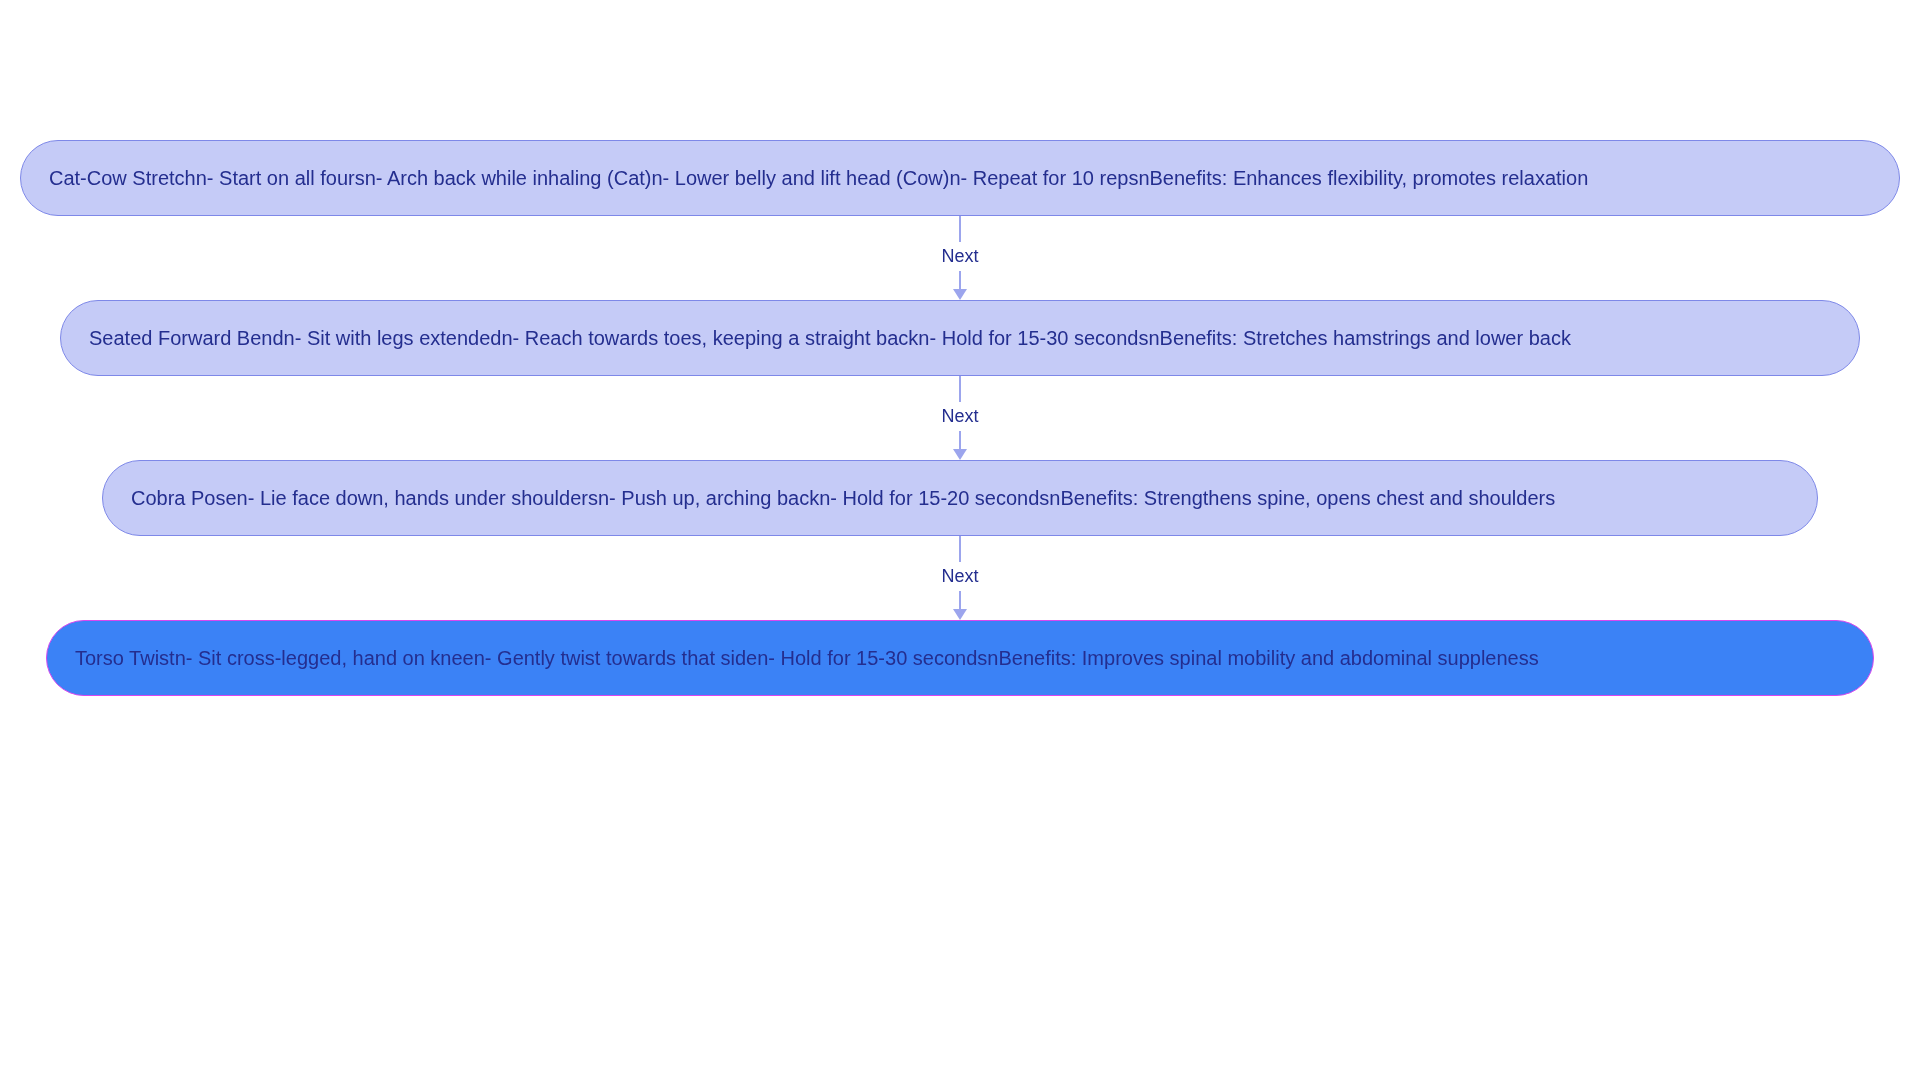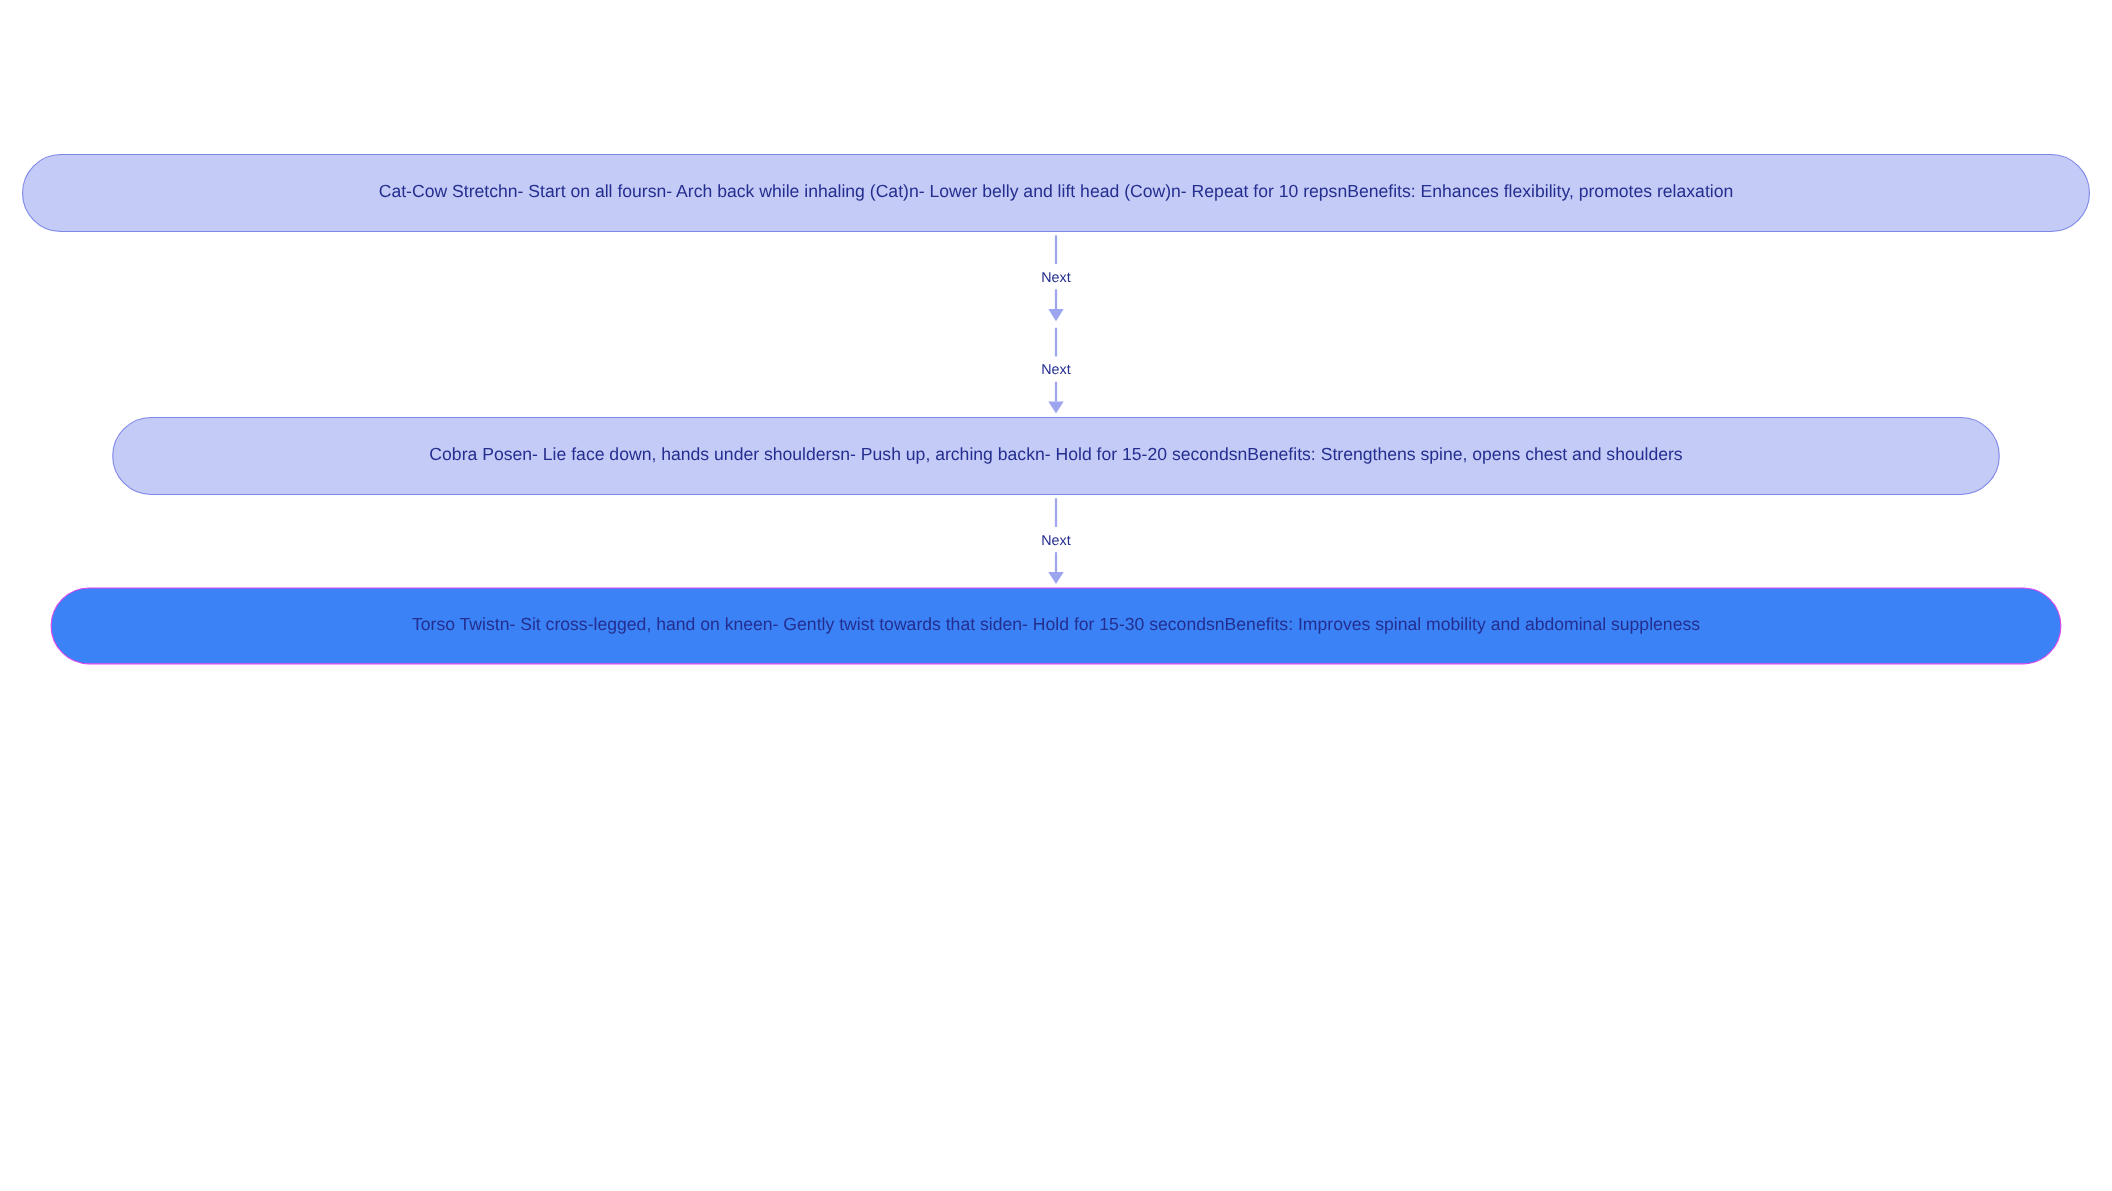--- a/index.html
+++ b/index.html
@@ -12,22 +12,22 @@
   }
   .diagram-container {
     position: absolute;
     left: 15px;
     right: 15px;
     top: 140px;
   }
   .node {
     border-radius: 40px;
     padding: 24px 28px;
-    text-align: center;
-    font-size: 16px;
+    text-align: left;
+    font-size: 20px;
     line-height: 1.3;
     margin: 0 auto;
     white-space: nowrap;
   }
   .node-0 {
     background: #c5cbf7;
     border: 1px solid #7e88e8;
     color: #242e8f;
     width: 1880px;
   }
@@ -57,21 +57,21 @@
     height: 84px;
     position: relative;
   }
   .connector .line-top {
     width: 2px;
     height: 26px;
     background: #9ca5ed;
   }
   .connector .label {
     color: #242e8f;
-    font-size: 13px;
+    font-size: 18px;
     padding: 4px 0;
   }
   .connector .line-bottom {
     width: 2px;
     height: 18px;
     background: #9ca5ed;
   }
   .connector .arrow {
     width: 0;
     height: 0;
@@ -89,20 +89,23 @@
     <span>Cat-Cow Stretchn- Start on all foursn- Arch back while inhaling (Cat)n- Lower belly and lift head (Cow)n- Repeat for 10 repsnBenefits: Enhances flexibility, promotes relaxation</span>
   </div>
 
   <div class="connector">
     <div class="line-top"></div>
     <div class="label">Next</div>
     <div class="line-bottom"></div>
     <div class="arrow"></div>
   </div>
 
+  <div class="node node-1">
+    <span>Seated Forward Bendn- Sit with legs extendedn- Reach towards toes, keeping a straight backn- Hold for 15-30 secondsnBenefits: Stretches hamstrings and lower back</span>
+  </div>
 
   <div class="connector">
     <div class="line-top"></div>
     <div class="label">Next</div>
     <div class="line-bottom"></div>
     <div class="arrow"></div>
   </div>
 
   <div class="node node-2">
     <span>Cobra Posen- Lie face down, hands under shouldersn- Push up, arching backn- Hold for 15-20 secondsnBenefits: Strengthens spine, opens chest and shoulders</span>

